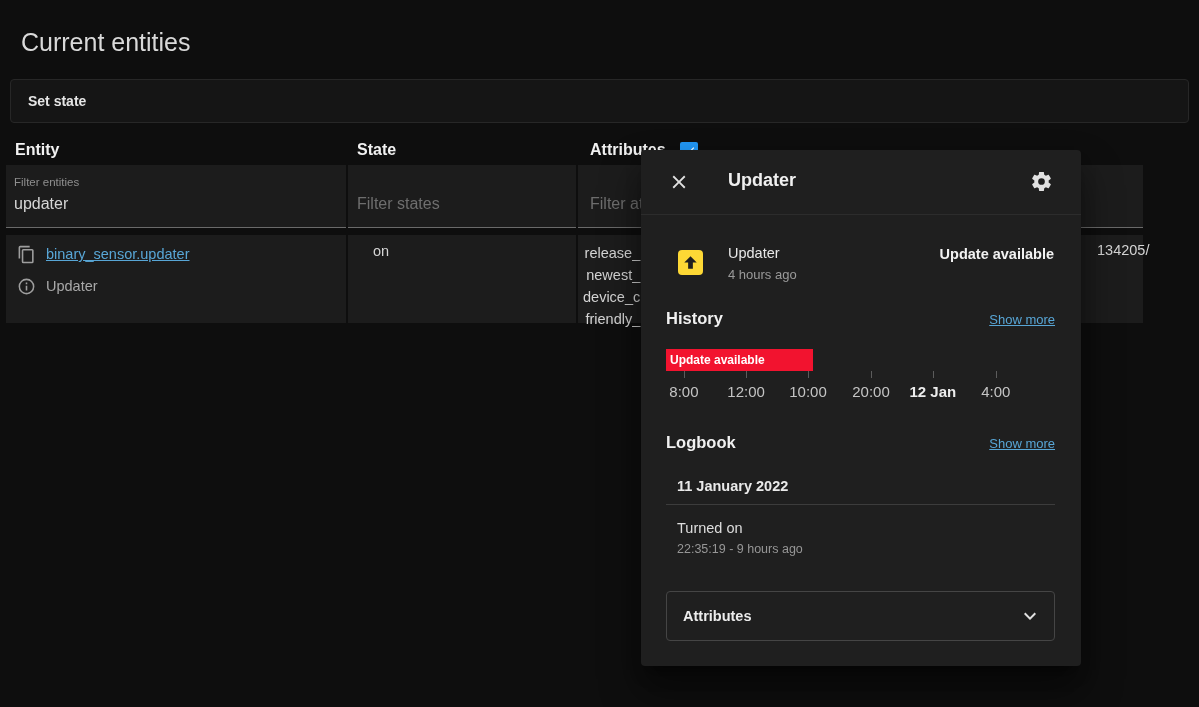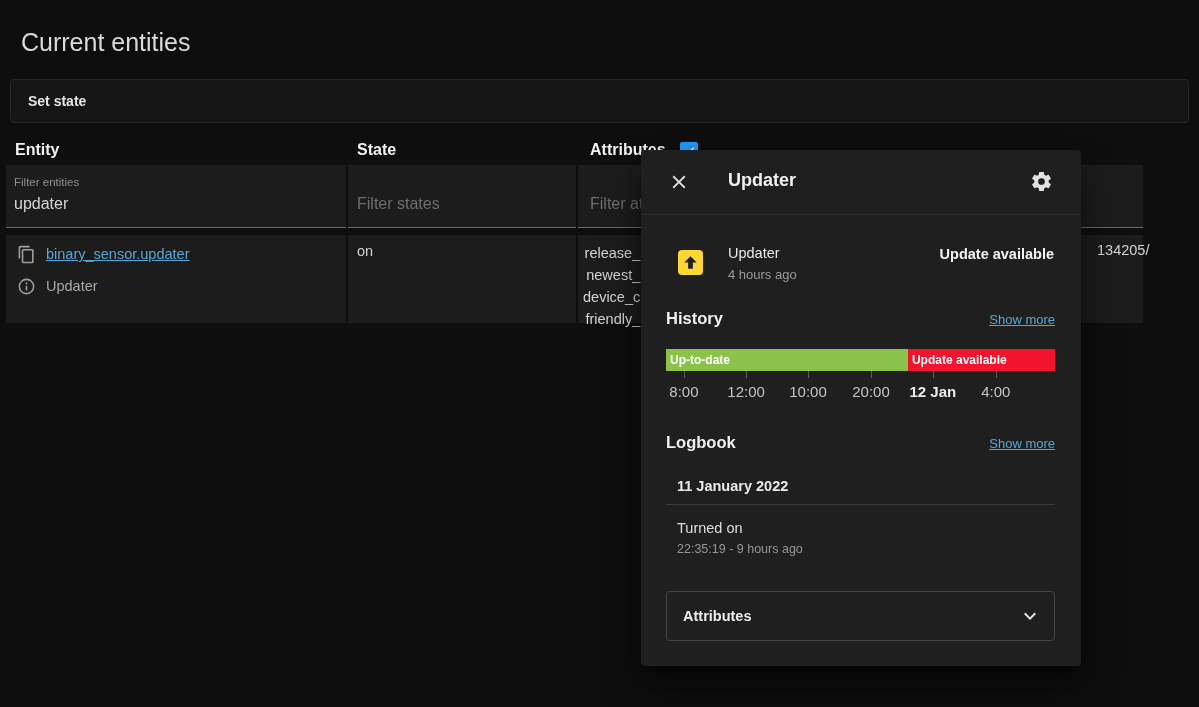--- a/index.html
+++ b/index.html
@@ -36,21 +36,21 @@
     font-size:16px; color:#d6d6d6; font-family:inherit;
   }
   .c2 .filter-input { left:9px; } .c3 .filter-input { left:12px; }
   .filter-input::placeholder { color:#6e6e6e; opacity:1; }
 
   .row-icon { position:absolute; width:19px; height:19px; fill:#9e9e9e; cursor:pointer; }
   .icon-copy { left:11px; top:10px; }
   .icon-info { left:11px; top:42px; }
   .entity-link { position:absolute; left:40px; top:11px; font-size:14.5px; color:#58a6d6; text-decoration:underline; cursor:pointer; }
   .entity-name { position:absolute; left:40px; top:43px; font-size:14.5px; color:#a9a9a9; }
-  .state-text { position:absolute; left:9px; top:8px; font-size:14.5px; color:#d4d4d4; }
+  .state-text { position:absolute; left:25px; top:8px; font-size:14.5px; color:#d4d4d4; }
   .attr-lines { position:absolute; left:5px; top:7px; font-size:14.5px; color:#d4d4d4; line-height:22px; white-space:nowrap;text-align:right; }
   .attr-fragment { position:absolute; left:519px; top:7px; font-size:14.5px; color:#d4d4d4; white-space:nowrap; }
 
   
   .dialog {
     position:absolute; left:641px; top:150px; width:440px; height:516px;
     background:#1f1f1f; border-radius:4px; z-index:10;
     box-shadow:0 11px 15px -7px rgba(0,0,0,.55), 0 24px 38px 3px rgba(0,0,0,.4);
   }
   .dialog-header { position:absolute; left:0; right:0; top:0; height:65px; border-bottom:1px solid #2c2c2c; }
@@ -162,23 +162,20 @@
       </svg>
   </div>
   <span class="state-name">Updater</span>
   <span class="state-time">4 hours ago</span>
   <span class="state-right">Update available</span>
 
   <div class="section-heading heading-history">History</div>
   <a class="show-more show-history">Show more</a>
 
   <div class="timeline">
-    <div class="seg" style="width: 62.2%; background: rgb(139, 195, 74);">
-      <span class="seg-label">Up-to-date</span>
-    </div>
     <div class="seg" style="width: 37.8%; background: rgb(242, 19, 47);">
       <span class="seg-label">Update available</span>
     </div>
   </div>
   <div class="ticks">
     <div class="tick" style="left:4.6%"></div>
     <div class="tick" style="left:20.6%"></div>
     <div class="tick" style="left:36.5%"></div>
     <div class="tick" style="left:52.7%"></div>
     <div class="tick" style="left:68.6%"></div>

